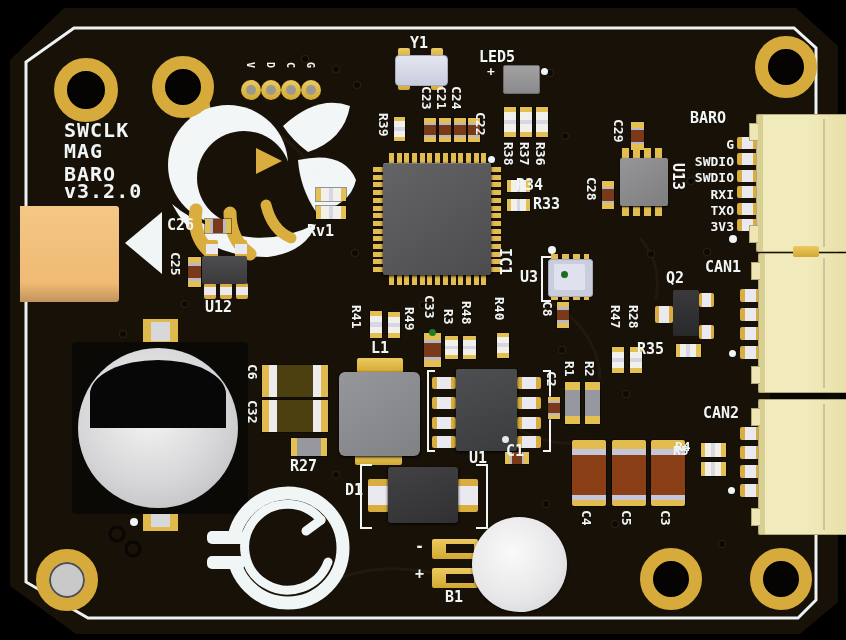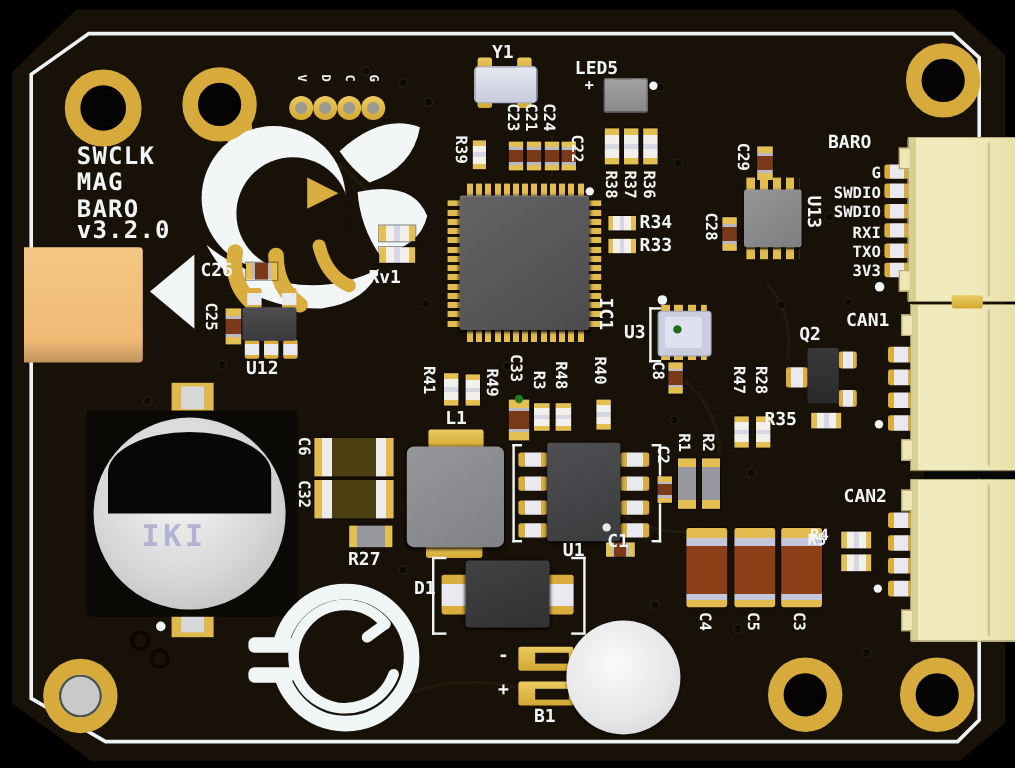--- a/index.html
+++ b/index.html
@@ -226,21 +226,21 @@
 
   <div class="part pins-h" style="left:389px;top:153px;width:100px;height:11px"></div>
   <div class="part pins-h" style="left:389px;top:274px;width:100px;height:11px"></div>
   <div class="part pins-v" style="left:373px;top:167px;width:11px;height:106px"></div>
   <div class="part pins-v" style="left:490px;top:167px;width:11px;height:106px"></div>
   <div class="part chip" style="left:383px;top:163px;width:108px;height:112px"></div>
   <div class="dotw" style="left:488px;top:156px;width:7px;height:7px"></div>
   <div class="silk vlabel t15" style="left:497px;top:248px">IC1</div>
 
   <div class="part res-h" style="left:507px;top:180px;width:23px;height:12px"></div>
-  <div class="silk t15" style="left:533px;top:178px">R34</div>
+  <div class="silk t15" style="left:516px;top:178px">R34</div>
   <div class="part res-h" style="left:507px;top:199px;width:23px;height:12px"></div>
   <div class="silk t15" style="left:533px;top:197px">R33</div>
 
   <div class="silk t15" style="left:167px;top:218px">C26</div>
   <div class="part cap-h" style="left:205px;top:219px;width:26px;height:14px"></div>
   <div class="silk vlabel t13" style="left:169px;top:252px">C25</div>
   <div class="part cap-v" style="left:188px;top:257px;width:13px;height:30px"></div>
   <div class="pad pad-strv" style="left:206px;top:240px;width:12px;height:18px"></div>
   <div class="pad pad-strv" style="left:235px;top:240px;width:12px;height:18px"></div>
   <div class="pad pad-strv" style="left:204px;top:283px;width:12px;height:16px"></div>
@@ -321,21 +321,20 @@
 
   <div class="part" style="left:143px;top:319px;width:35px;height:25px;background:#e0b94c;z-index:3">
       <div style="position:absolute;left:8px;top:3px;width:19px;height:19px;background:#d8d8da"></div>
     </div>
   <div class="part" style="left:143px;top:510px;width:35px;height:21px;background:#e0b94c;z-index:3">
       <div style="position:absolute;left:8px;top:1px;width:19px;height:16px;background:#d8d8da"></div>
     </div>
   <div class="part" style="left:72px;top:342px;width:176px;height:172px;background:#0b0906;border-radius:4px;z-index:4"></div>
   <div class="part" style="left:78px;top:348px;width:160px;height:160px;border-radius:50%;background:radial-gradient(circle at 45% 40%,#f5f5f5,#d6d6d8 55%,#b6b6b8);z-index:4"></div>
   <div class="part" style="left:90px;top:360px;width:136px;height:68px;border-radius:136px 136px 0 0 / 68px 68px 0 0;background:#070707;z-index:4"></div>
-  <div class="part" style="left:118px;top:432px;width:80px;color:#b2b2d2;font-weight:bold;font-size:25px;letter-spacing:3px;z-index:5">IKI</div>
   <div class="dotw" style="left:130px;top:518px;width:8px;height:8px"></div>
 
   <div class="silk t15" style="left:415px;top:539px">-</div>
   <div class="pad" style="left:432px;top:539px;width:46px;height:20px">
       <div style="position:absolute;right:4px;top:5px;width:28px;height:9px;background:#181108"></div>
     </div>
   <div class="silk t15" style="left:415px;top:567px">+</div>
   <div class="pad" style="left:432px;top:568px;width:46px;height:20px">
       <div style="position:absolute;right:4px;top:6px;width:28px;height:9px;background:#181108"></div>
     </div>

